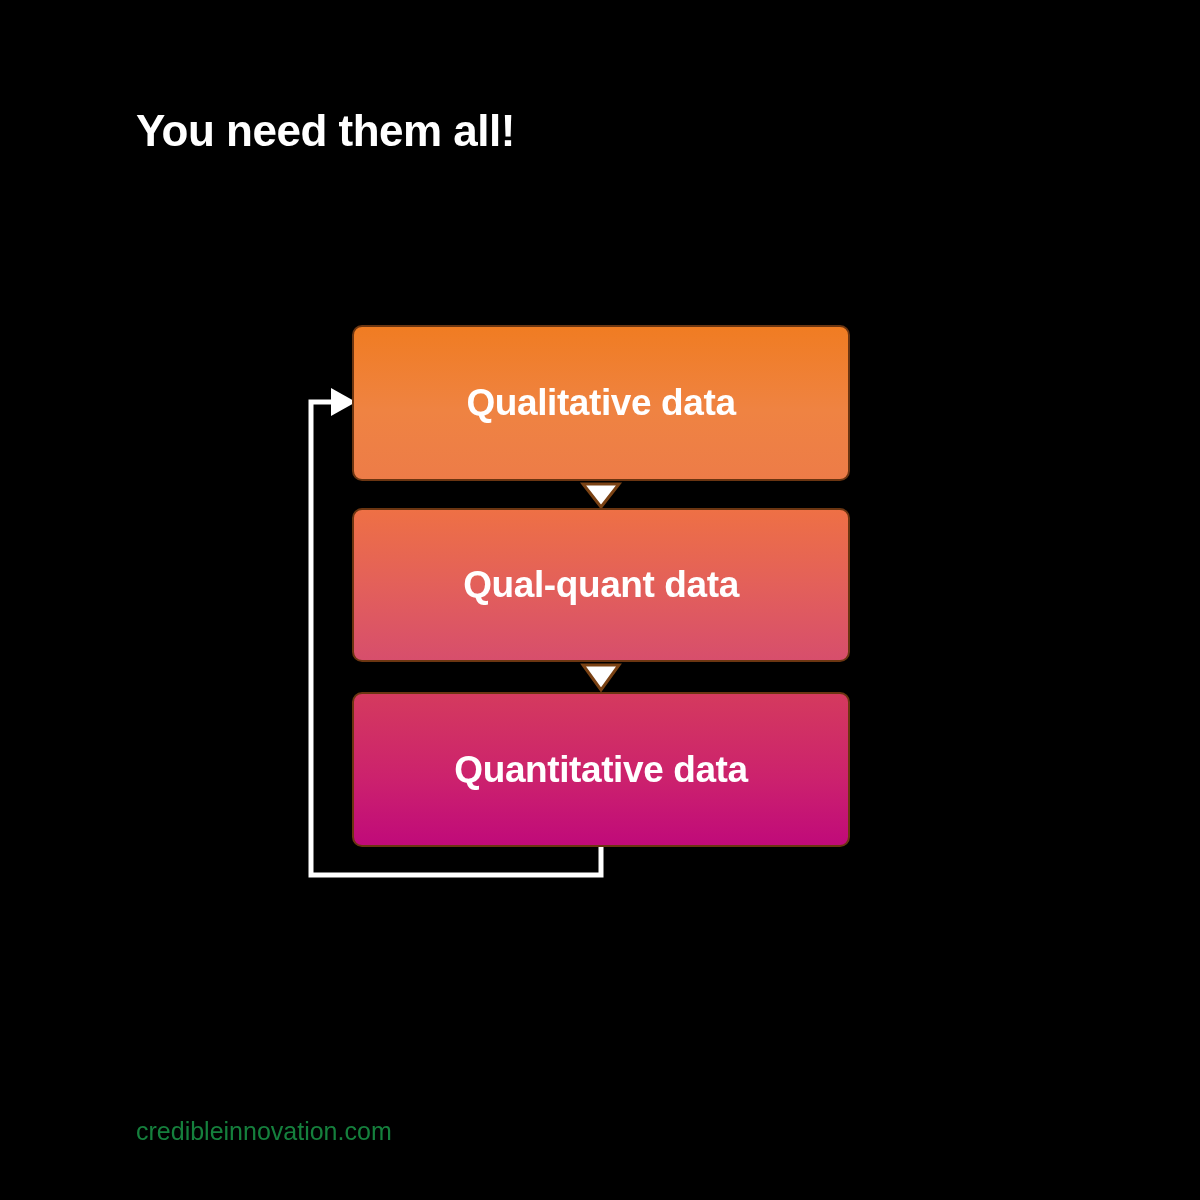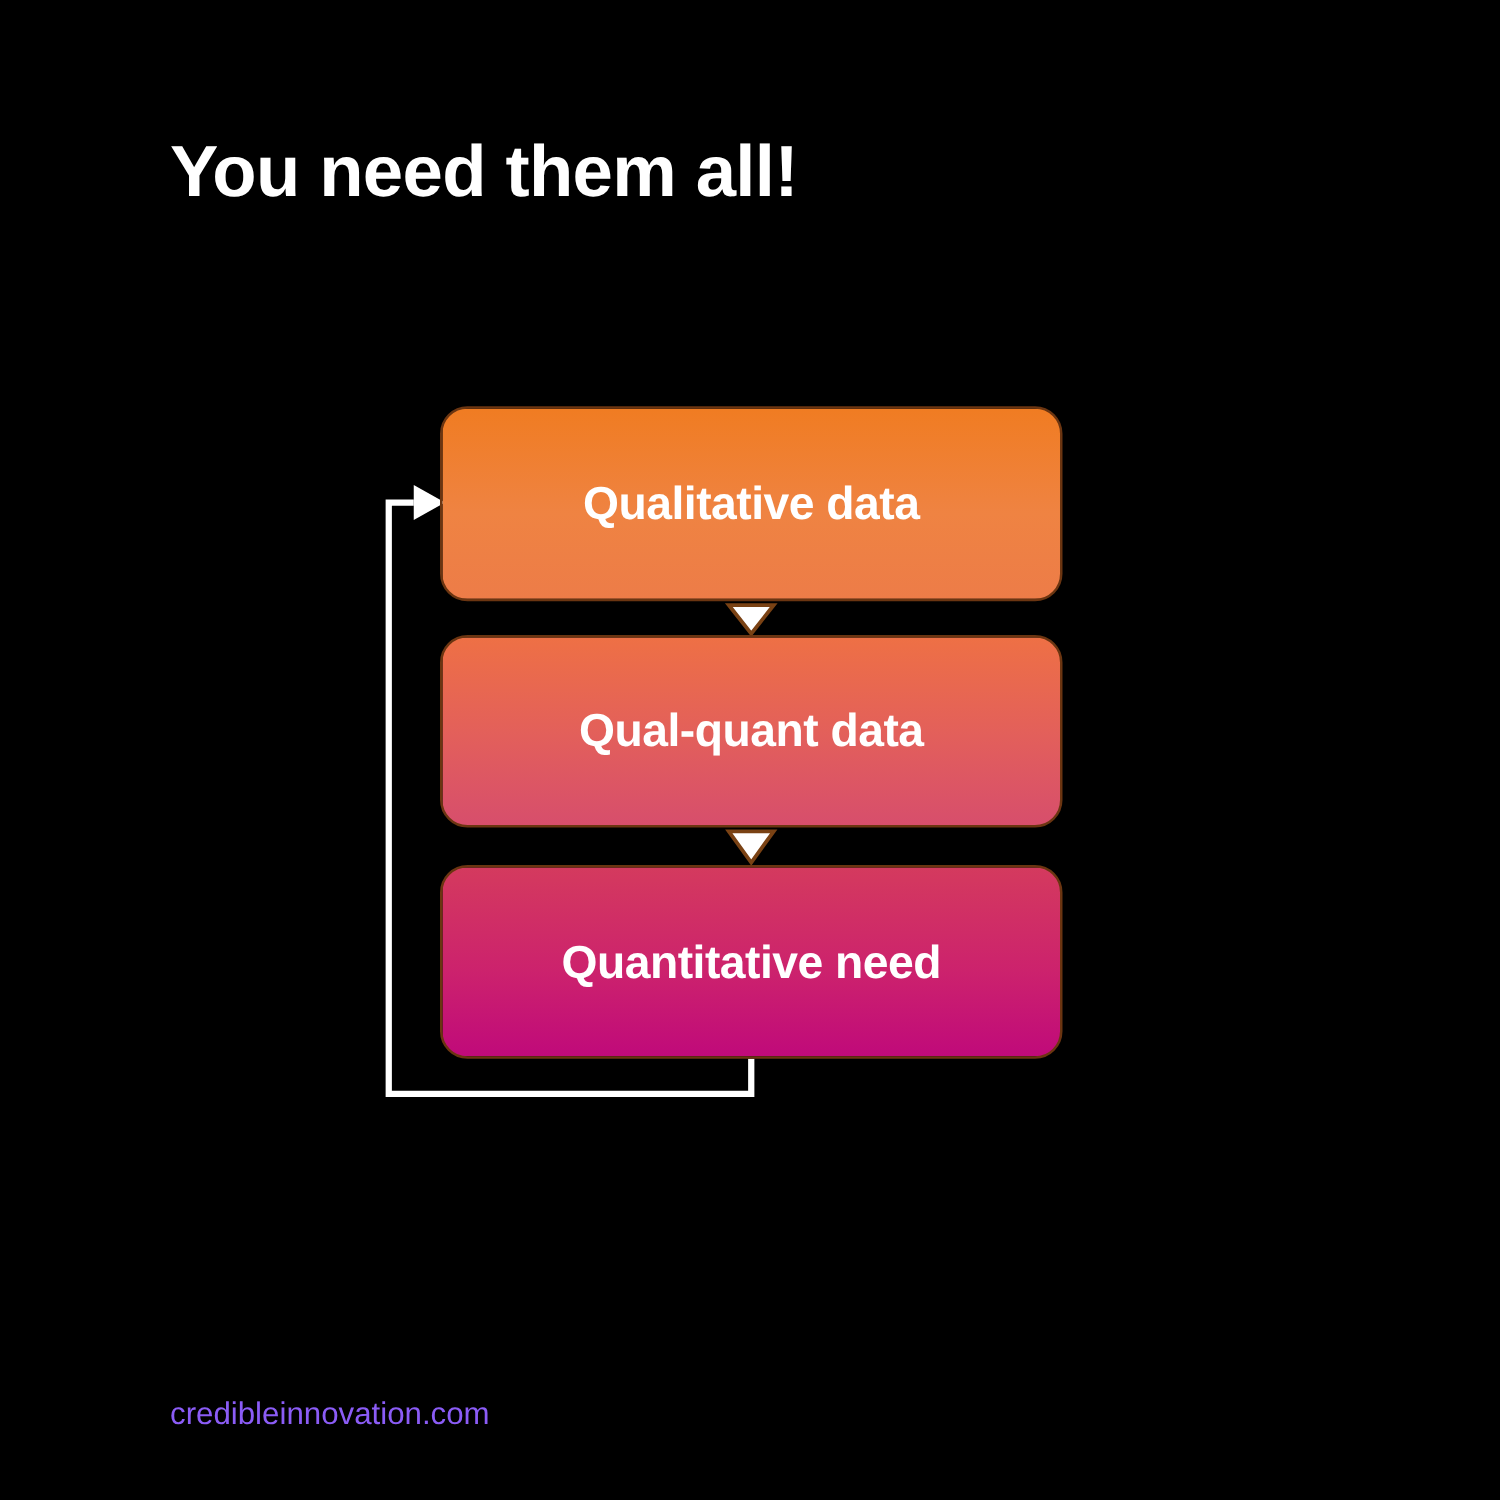--- a/index.html
+++ b/index.html
@@ -21,21 +21,21 @@
     position: absolute;
     inset: 0;
     background: #000000;
   }
 
   
   .title {
     position: absolute;
     left: 136px;
     top: 108px;
-    font-size: 58px;
+    font-size: 44px;
     font-weight: bold;
     color: #ffffff;
     letter-spacing: -0.5px;
     line-height: 1.05;
     white-space: nowrap;
   }
 
   
   .diagram {
     position: absolute;
@@ -52,21 +52,21 @@
     width: 1200px;
     height: 1200px;
     pointer-events: none;
   }
 
   .node {
     position: absolute;
     left: 352px;
     width: 498px;
     border: 2px solid #6b3511;
-    border-radius: 22px;
+    border-radius: 10px;
     box-sizing: border-box;
     display: flex;
     align-items: center;
     justify-content: center;
   }
 
   .node-label {
     font-size: 37px;
     font-weight: bold;
     color: #ffffff;
@@ -93,21 +93,21 @@
     background: linear-gradient(180deg, #d43a5e 0%, #cc226d 55%, #c00a7a 100%);
   }
 
   
   .footer {
     position: absolute;
     left: 136px;
     top: 1117px;
     font-size: 25px;
     font-weight: normal;
-    color: #8b5cf6;
+    color: #15803d;
     letter-spacing: 0px;
     white-space: nowrap;
   }
 </style>
 </head>
 <body>
 
 <div class="slide">
 
   <div class="title">You need them all!</div>
@@ -128,20 +128,20 @@
 
     <div class="node" id="node-qualitative">
       <span class="node-label">Qualitative data</span>
     </div>
 
     <div class="node" id="node-qualquant">
       <span class="node-label">Qual-quant data</span>
     </div>
 
     <div class="node" id="node-quantitative">
-      <span class="node-label">Quantitative need</span>
+      <span class="node-label">Quantitative data</span>
     </div>
 
   </div>
 
   <div class="footer">credibleinnovation.com</div>
 
 </div>
 
 </body></html>

